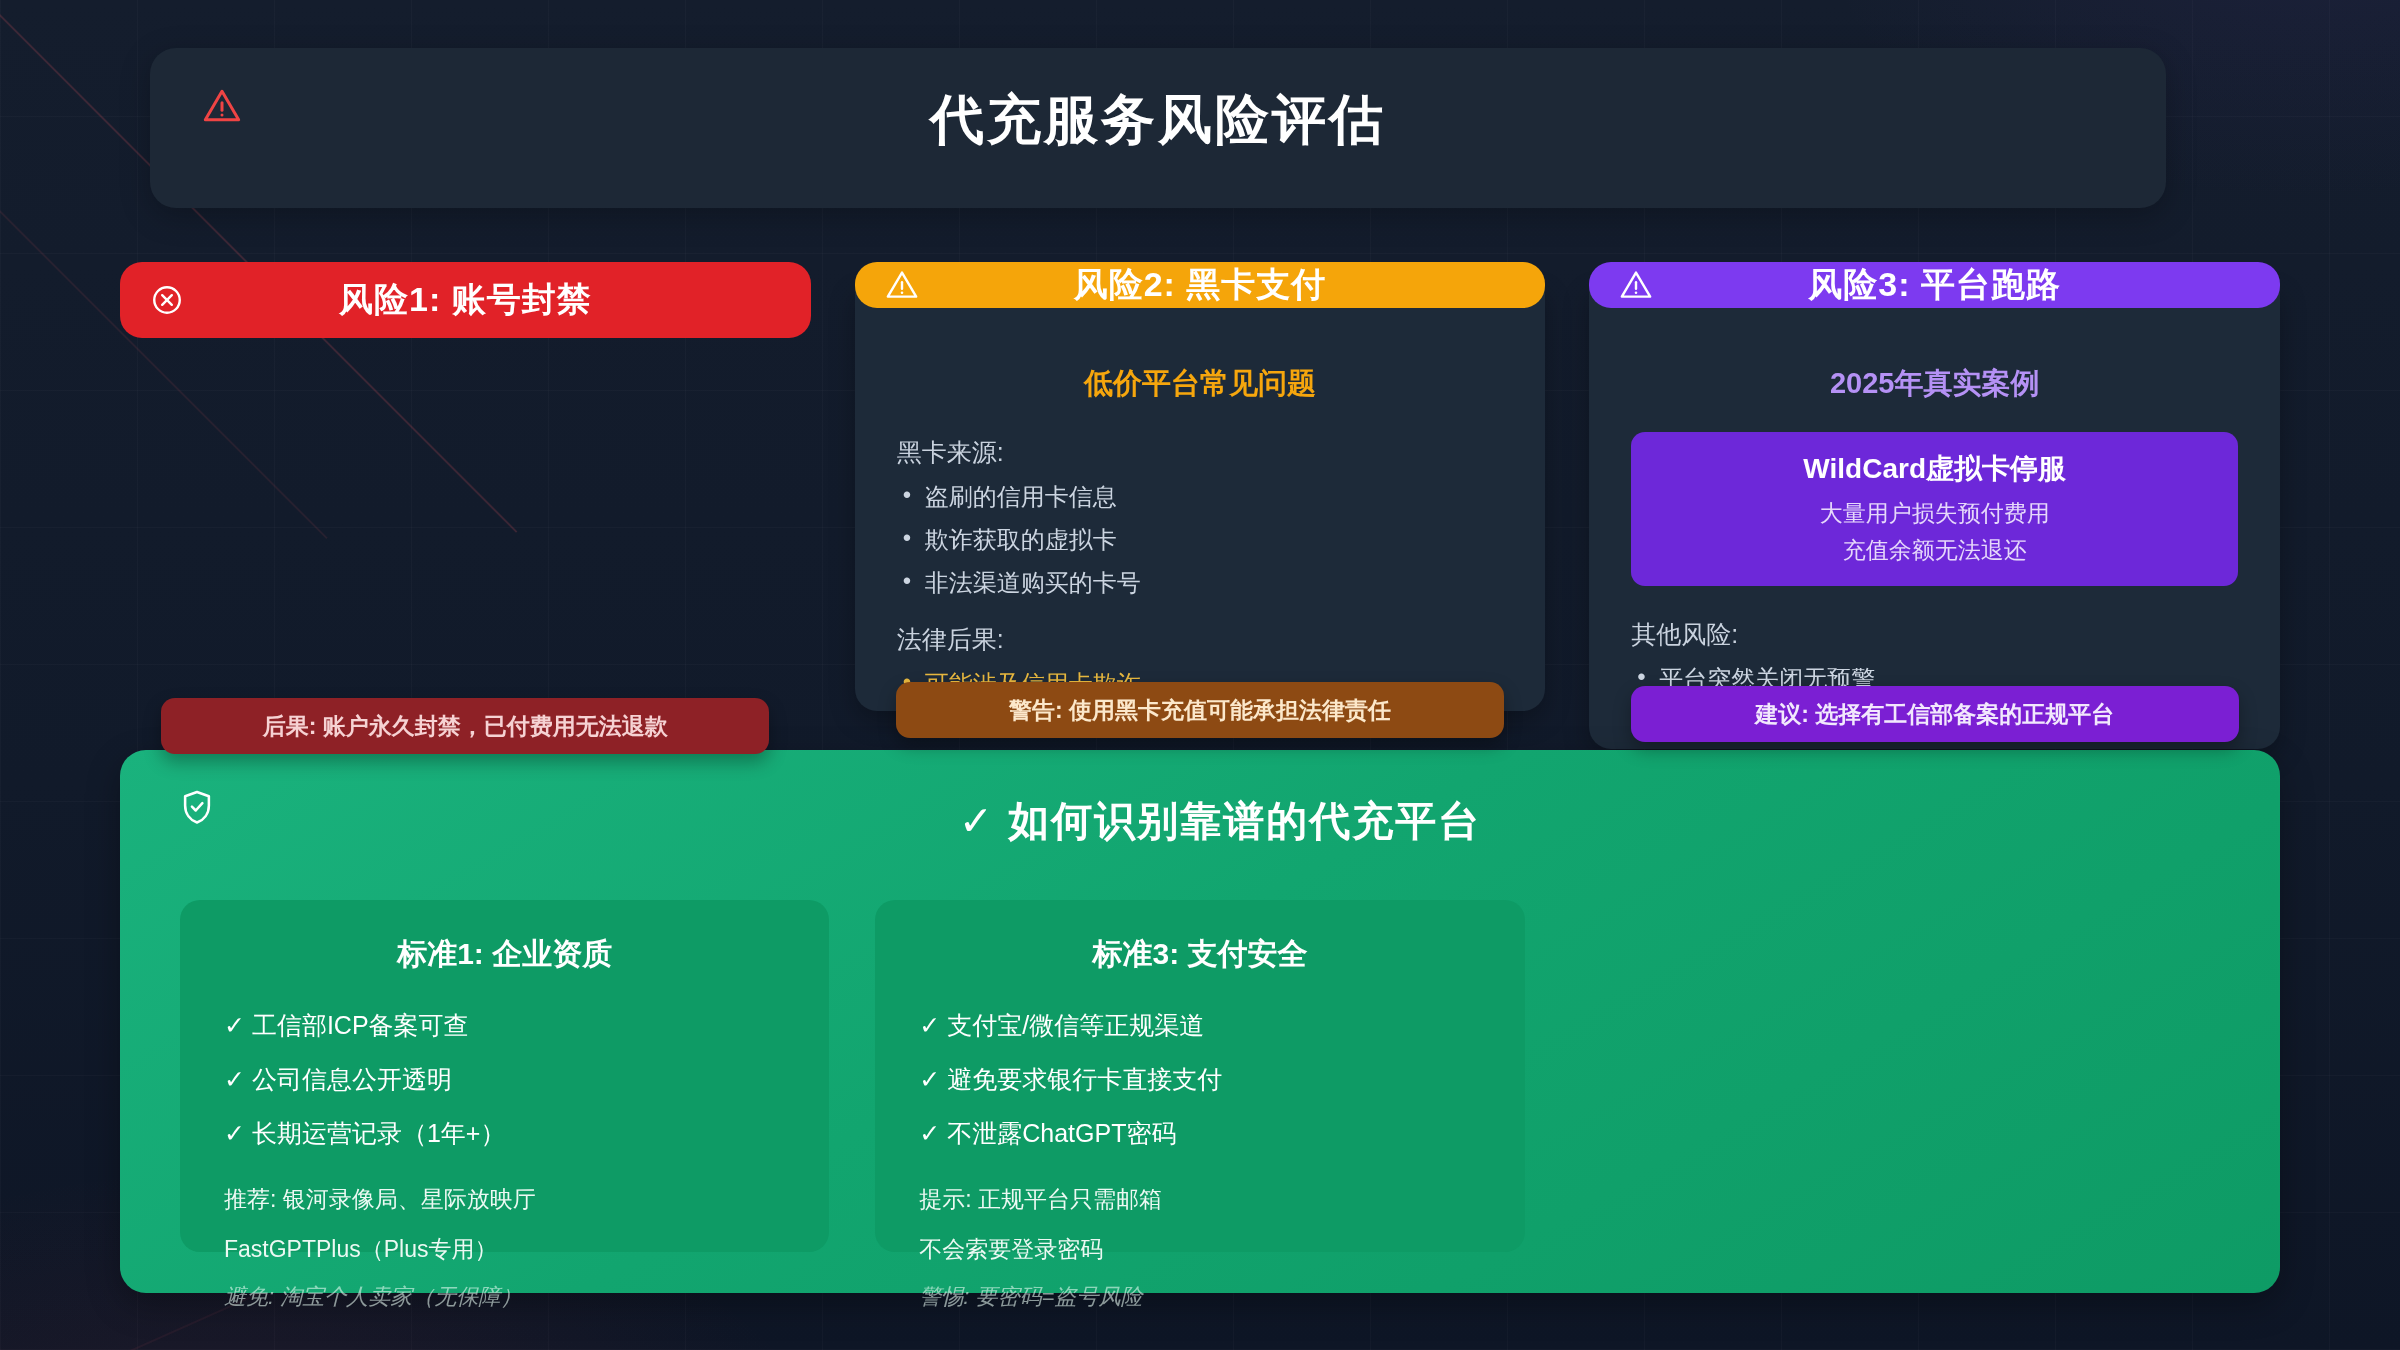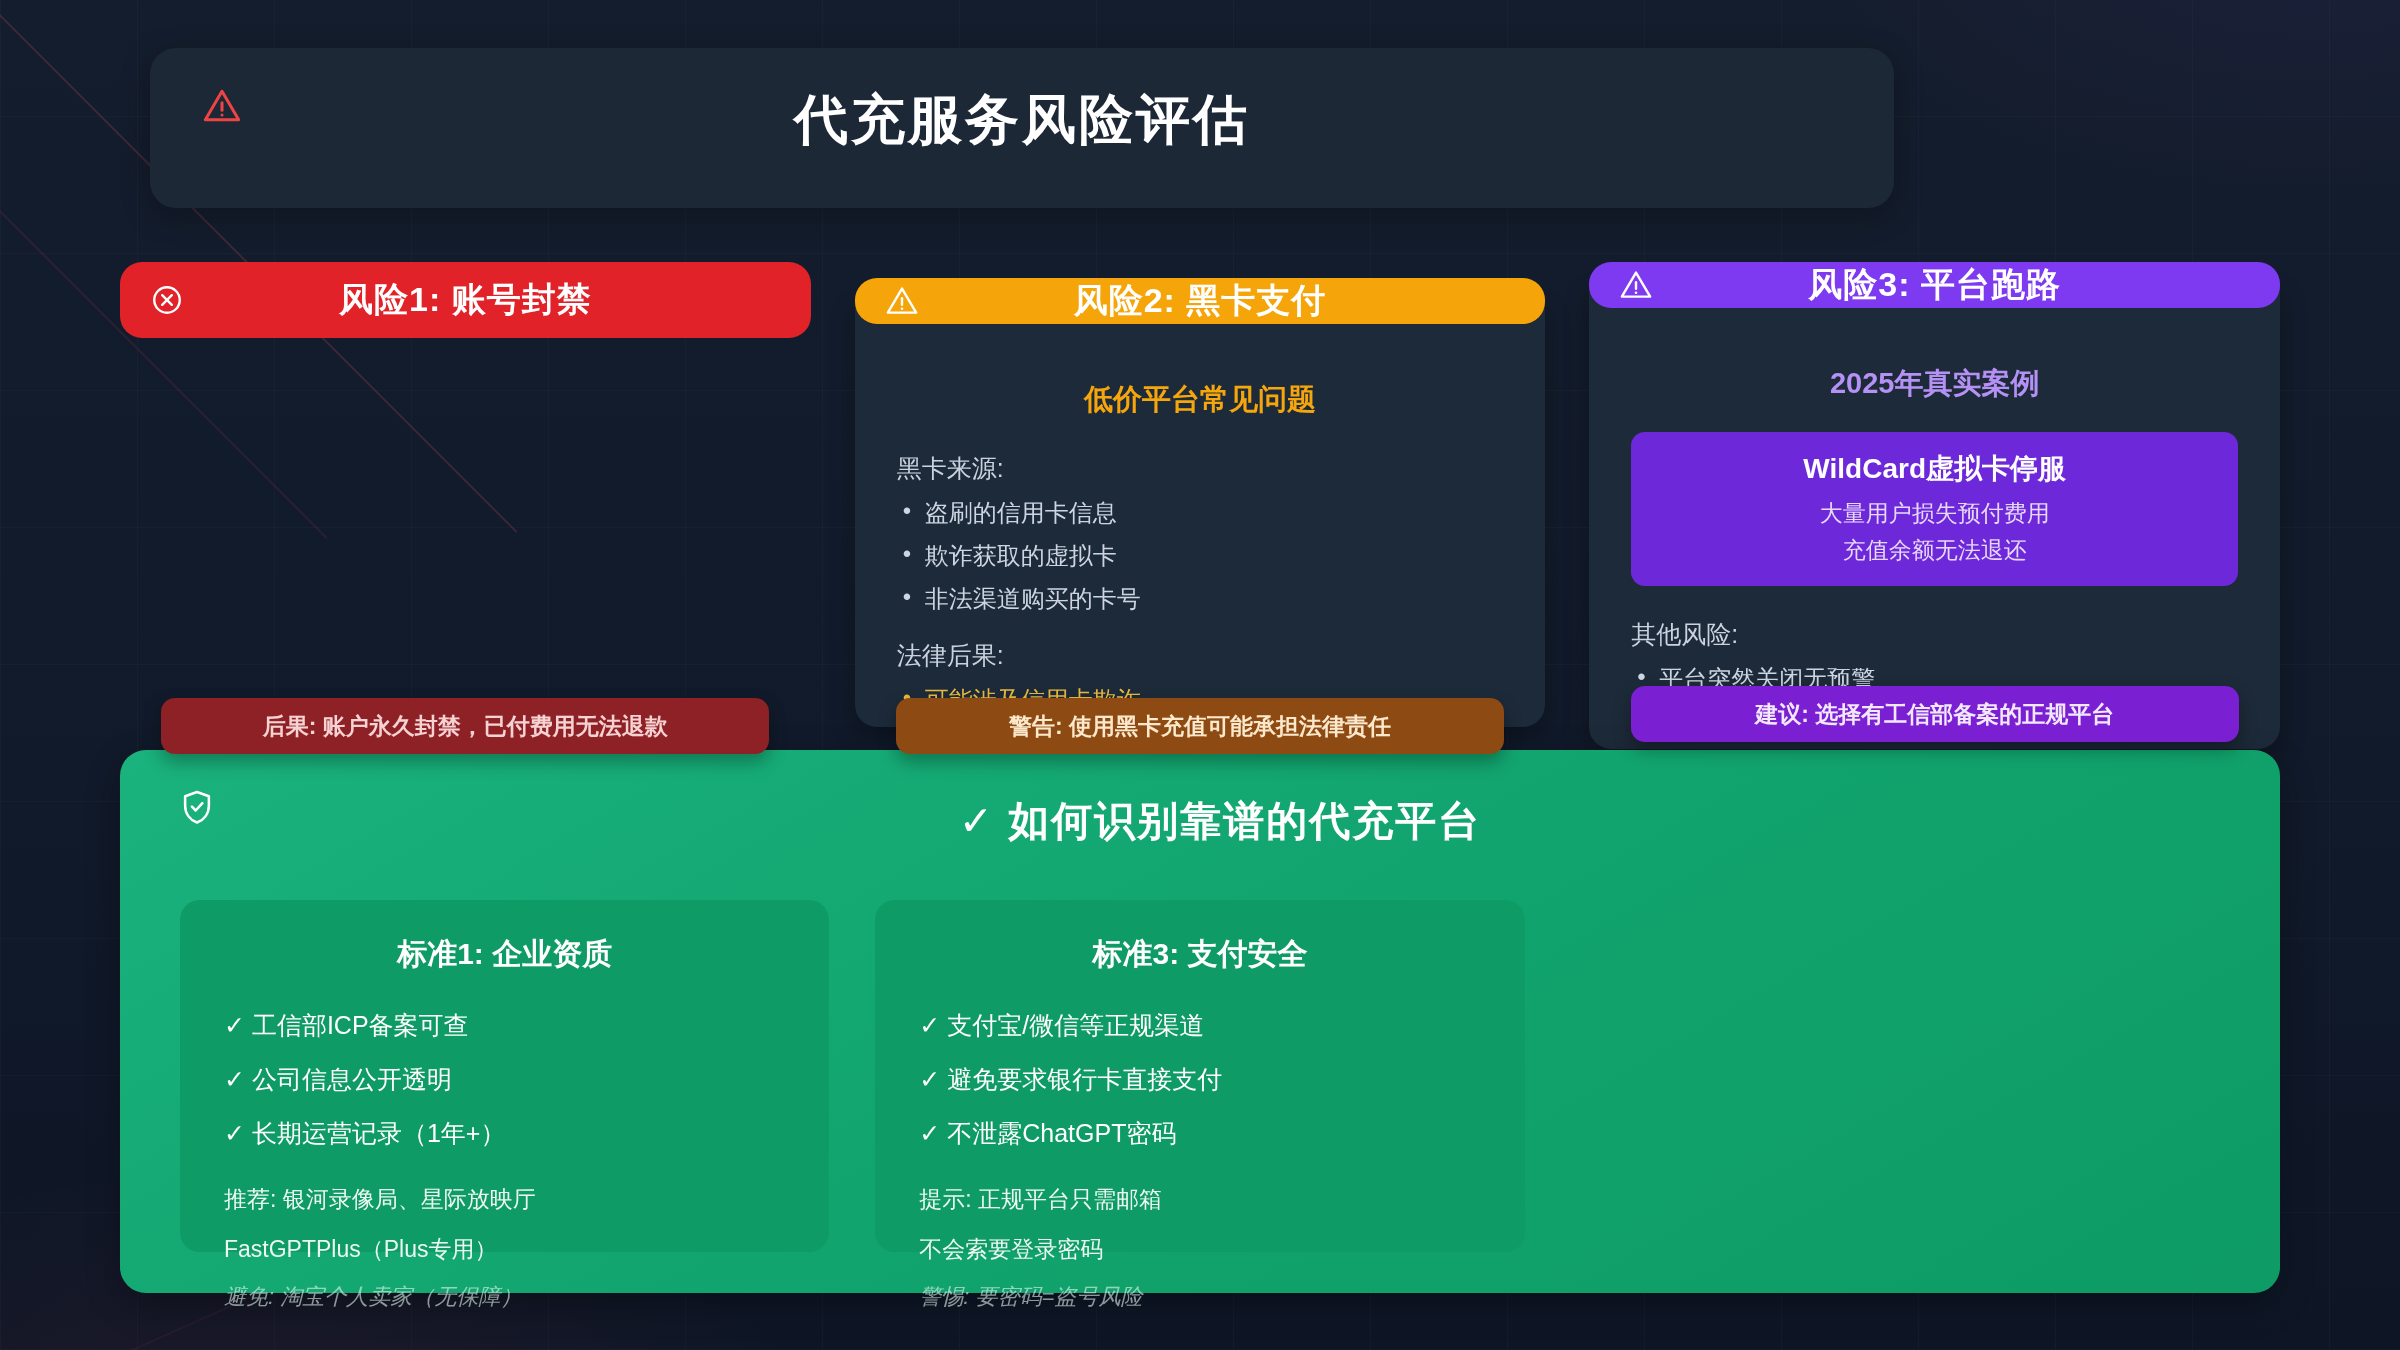--- a/index.html
+++ b/index.html
@@ -13,30 +13,30 @@
       repeating-linear-gradient(0deg, rgba(255,255,255,0.022) 0 1px, transparent 1px 137px),
       repeating-linear-gradient(90deg, rgba(255,255,255,0.022) 0 1px, transparent 1px 137px),
       linear-gradient(180deg,#141d2d 0%, #111a2a 58%, #0e1626 100%);
   }
   .deco-line { position:absolute; height:2px; background:rgba(225,85,95,0.20); transform-origin:left top; }
   .dl1 { width:760px; left:-20px; top:-6px; transform:rotate(45deg); }
   .dl2 { width:520px; left:-40px; top:170px; transform:rotate(45deg); opacity:.5; }
   .dl3 { width:900px; left:40px; top:1390px; transform:rotate(-24deg); opacity:.35; }
 
   
-  .header-card { position:absolute; left:150px; top:48px; width:1744px; height:160px;
+  .header-card { position:absolute; left:150px; top:48px; width:2016px; height:160px;
     background:#1d2836; border-radius:26px; box-shadow:0 8px 30px rgba(0,0,0,0.25); }
   .header-icon { position:absolute; left:52px; top:38px; width:40px; height:40px; }
   .header-title { text-align:center; padding-top:36px; font-size:54px; font-weight:bold; color:#ffffff; letter-spacing:3px; }
 
   
   .risks { position:absolute; left:120px; top:262px; width:2160px;
     display:grid; grid-template-columns:1fr 1fr 1fr; gap:44px; }
   .risk-card { position:relative; display:flex; flex-direction:column; }
-  .rk1 { height:508px; } .rk2 { height:436px;margin-top:16px; } .rk3 { height:430px; }
+  .rk1 { height:508px; } .rk2 { height:436px; } .rk3 { height:430px; }
 
   .rc-header { position:relative; z-index:2; height:76px; border-radius:22px;
     display:flex; align-items:center; justify-content:center; }
   .h1 { background:#e12228; } .h2 { background:#f5a50a; } .h3 { background:#7d3af0; }
   .rc-title { font-size:34px; font-weight:bold; color:#ffffff; letter-spacing:1px; }
   .rc-icon { position:absolute; left:30px; top:50%; transform:translateY(-50%); width:34px; height:34px; }
 
   .rc-body { flex:1; margin-top:-22px; background:#1d2a39; border-radius:0 0 22px 22px;
     padding:52px 42px 0; box-shadow:0 10px 26px rgba(0,0,0,0.28); }
   .rc-subtitle { text-align:center; font-size:29px; font-weight:bold; margin-top:26px; }

